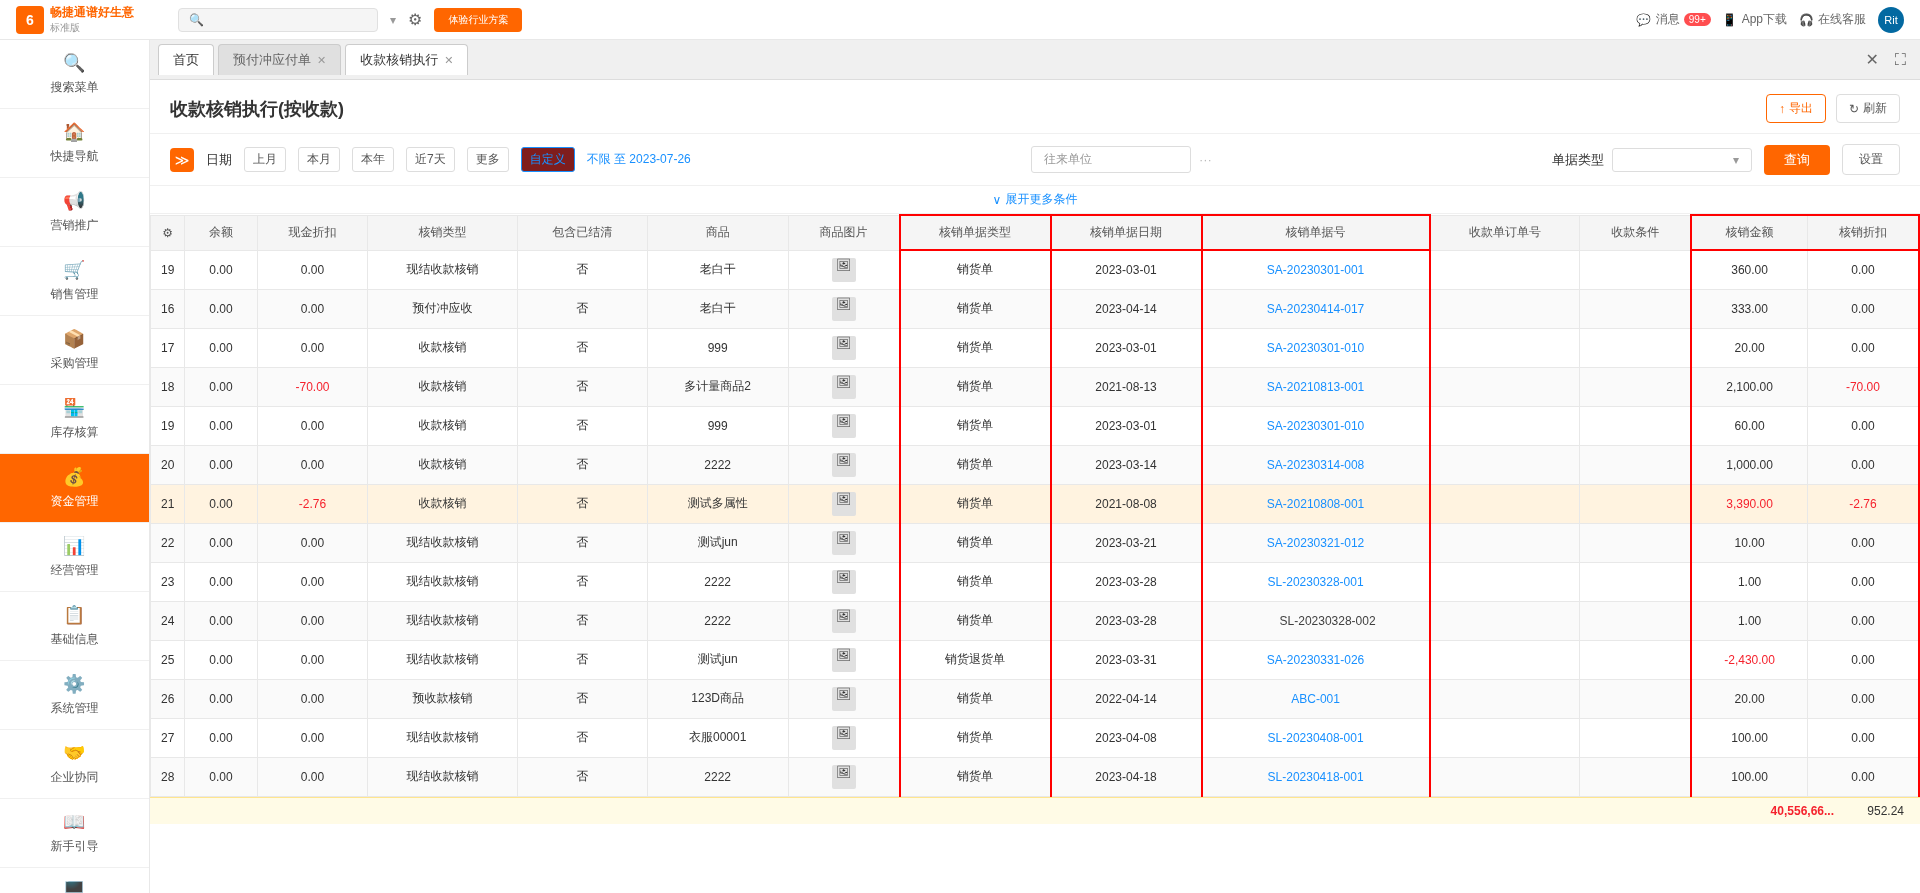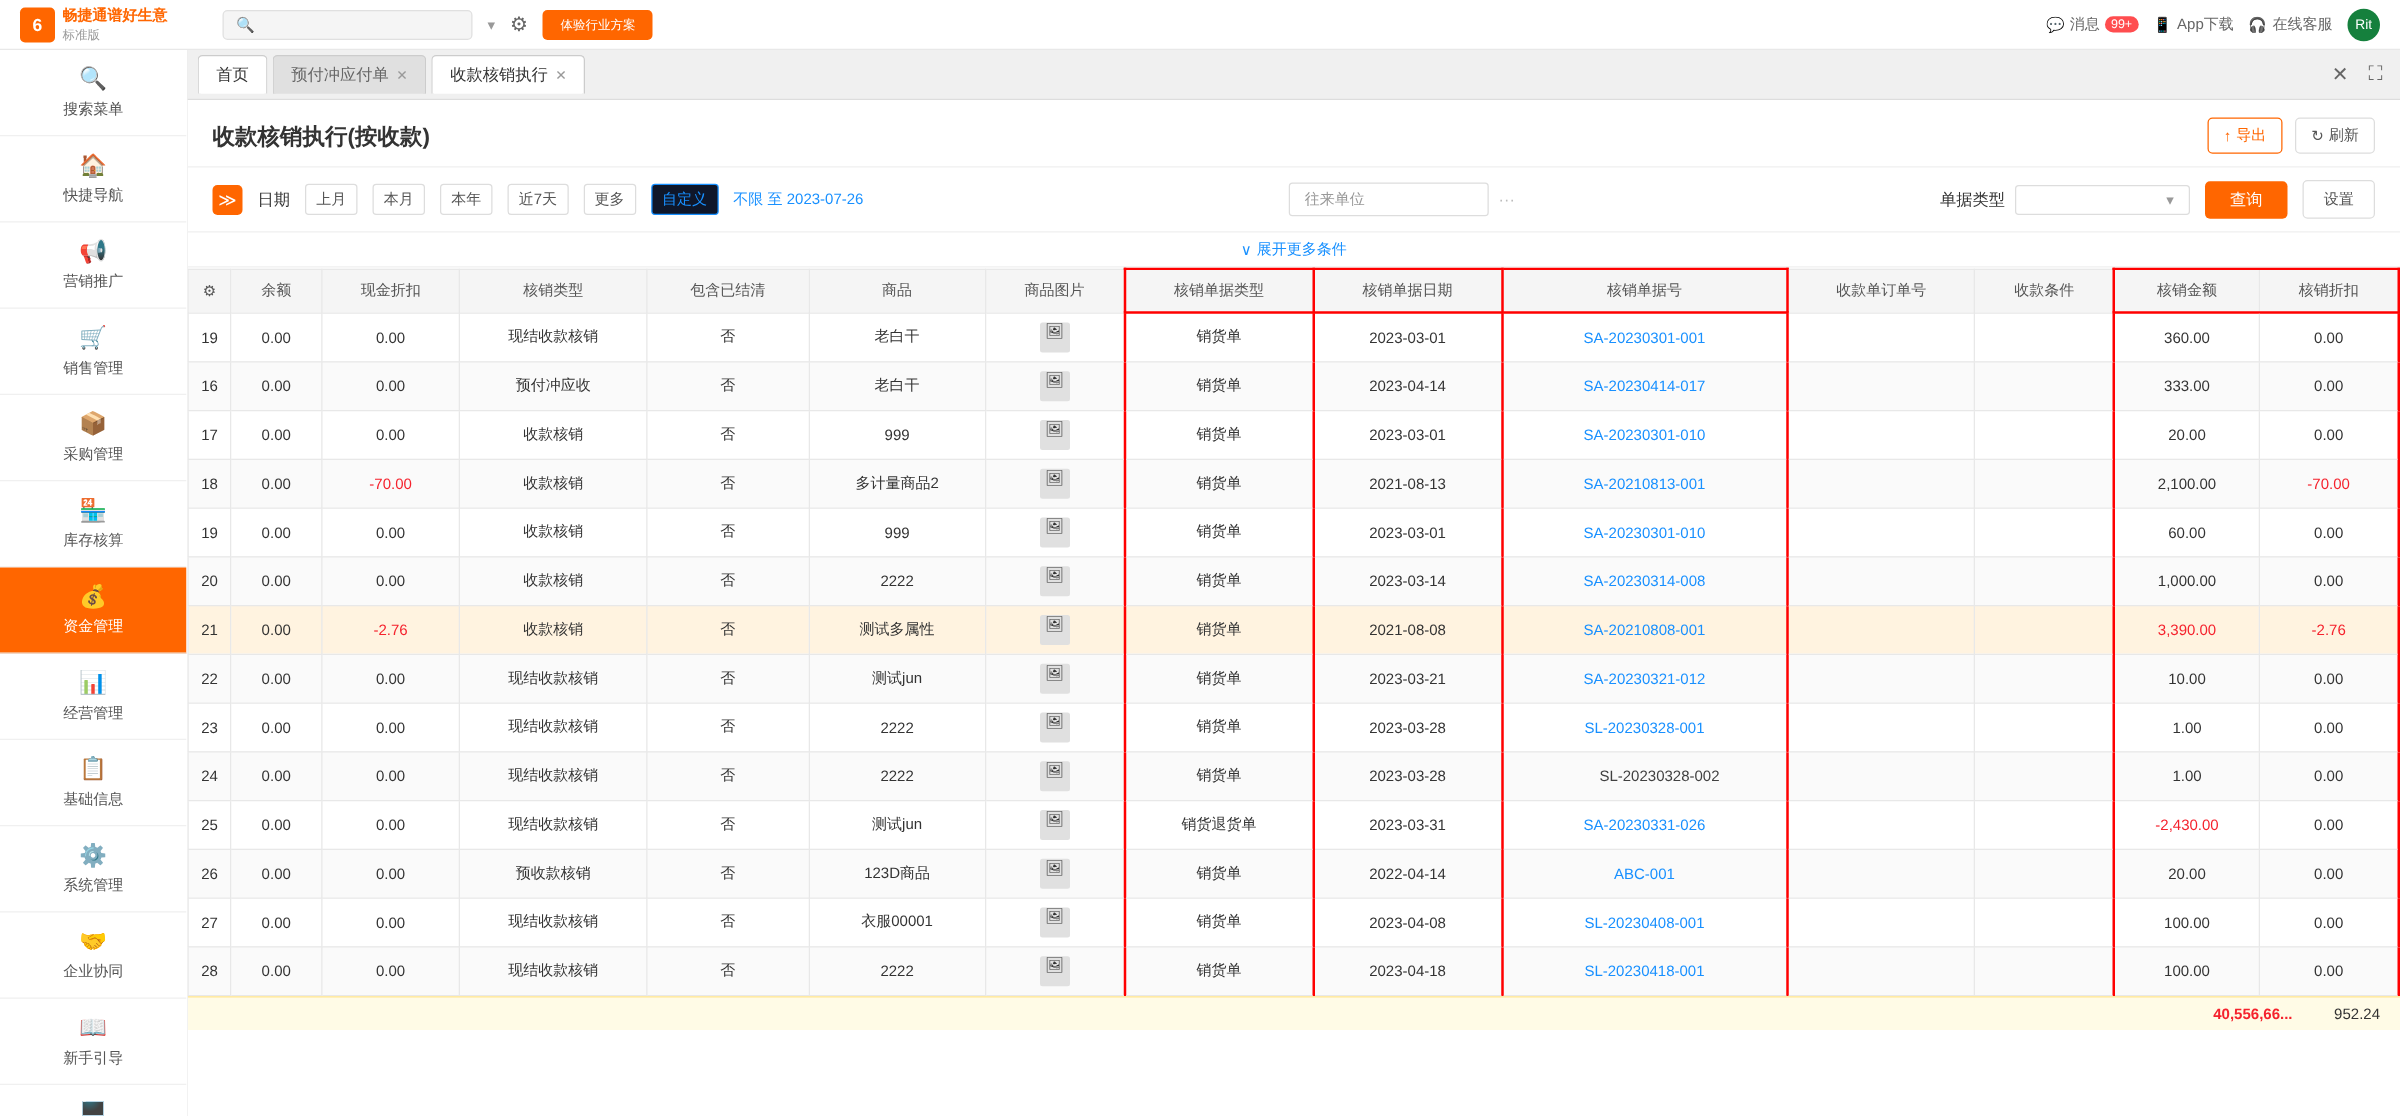--- a/index.html
+++ b/index.html
@@ -6,21 +6,21 @@
     body { font-family: 'Microsoft YaHei', Arial, sans-serif; font-size: 13px; background: #f5f5f5; color: #333; overflow: hidden; }
 
     
     .top-bar { height: 40px; background: #fff; border-bottom: 1px solid #e8e8e8; display: flex; align-items: center; padding: 0 16px; gap: 12px; }
     .top-bar-logo { display: flex; align-items: center; gap: 6px; width: 150px; }
     .logo-icon { width: 28px; height: 28px; background: #ff6600; border-radius: 4px; display: flex; align-items: center; justify-content: center; color: #fff; font-weight: bold; font-size: 14px; }
     .search-box { background: #f5f5f5; border: 1px solid #e0e0e0; border-radius: 4px; padding: 4px 10px; width: 200px; font-size: 12px; color: #999; display: flex; align-items: center; gap: 6px; }
     .btn-industry { background: #ff6600; color: #fff; border: none; border-radius: 4px; padding: 5px 14px; font-size: 10px; cursor: pointer; }
     .top-bar-icon { font-size: 12px; color: #666; display: flex; align-items: center; gap: 4px; cursor: pointer; }
     .badge { background: #ff4d4f; color: #fff; border-radius: 10px; padding: 1px 5px; font-size: 10px; }
-    .user-avatar { width: 26px; height: 26px; background: #15803d; border-radius: 50%; display: flex; align-items: center; justify-content: center; color: #fff; font-size: 11px; }
+    .user-avatar { width: 26px; height: 26px; background: #0369a1; border-radius: 50%; display: flex; align-items: center; justify-content: center; color: #fff; font-size: 11px; }
 
     
     .layout { display: flex; height: calc(100vh - 40px); }
 
     
     .sidebar { width: 150px; background: #fff; border-right: 1px solid #e8e8e8; display: flex; flex-direction: column; overflow-y: auto; }
     .sidebar-item { display: flex; flex-direction: column; align-items: center; padding: 12px 8px; cursor: pointer; color: #555; font-size: 12px; gap: 5px; border-bottom: 1px solid #f0f0f0; }
     .sidebar-item.active { background: #ff6600; color: #fff; }
     .sidebar-icon { font-size: 18px; }
 
@@ -41,21 +41,21 @@
     .page-title { font-size: 18px; font-weight: bold; color: #333; }
     .page-header-actions { display: flex; gap: 10px; }
     .btn-export { background: #fff; border: 1px solid #ff6600; color: #ff6600; border-radius: 4px; padding: 5px 12px; font-size: 12px; cursor: pointer; display: flex; align-items: center; gap: 4px; }
     .btn-refresh { background: #fff; border: 1px solid #ddd; color: #555; border-radius: 4px; padding: 5px 12px; font-size: 12px; cursor: pointer; display: flex; align-items: center; gap: 4px; }
 
     
     .filter-area { padding: 10px 20px; border-bottom: 1px solid #f0f0f0; display: flex; align-items: center; gap: 12px; flex-wrap: wrap; }
     .filter-toggle { width: 24px; height: 24px; background: #ff6600; color: #fff; border-radius: 4px; display: flex; align-items: center; justify-content: center; cursor: pointer; font-size: 14px; }
     .filter-label { color: #333; font-size: 13px; white-space: nowrap; }
     .filter-btn { padding: 3px 8px; border: 1px solid #ddd; border-radius: 3px; background: #fff; cursor: pointer; font-size: 12px; color: #555; }
-    .filter-btn.custom { background: #0f172a; border-color: #1890ff; color: #1890ff; }
+    .filter-btn.custom { background: #7f1d1d; border-color: #1890ff; color: #1890ff; }
     .filter-date { color: #1890ff; font-size: 12px; }
     .btn-query { background: #ff6600; color: #fff; border: none; border-radius: 4px; padding: 6px 20px; font-size: 13px; cursor: pointer; margin-left: auto; }
     .btn-settings { background: #fff; border: 1px solid #ddd; color: #555; border-radius: 4px; padding: 6px 16px; font-size: 12px; cursor: pointer; }
 
     
     .expand-bar { padding: 5px 20px; border-bottom: 1px solid #f0f0f0; display: flex; align-items: center; justify-content: center; }
     .expand-btn { color: #1890ff; font-size: 12px; cursor: pointer; display: flex; align-items: center; gap: 4px; }
 
     
     .table-container { flex: 1; overflow: auto; padding: 0; }

